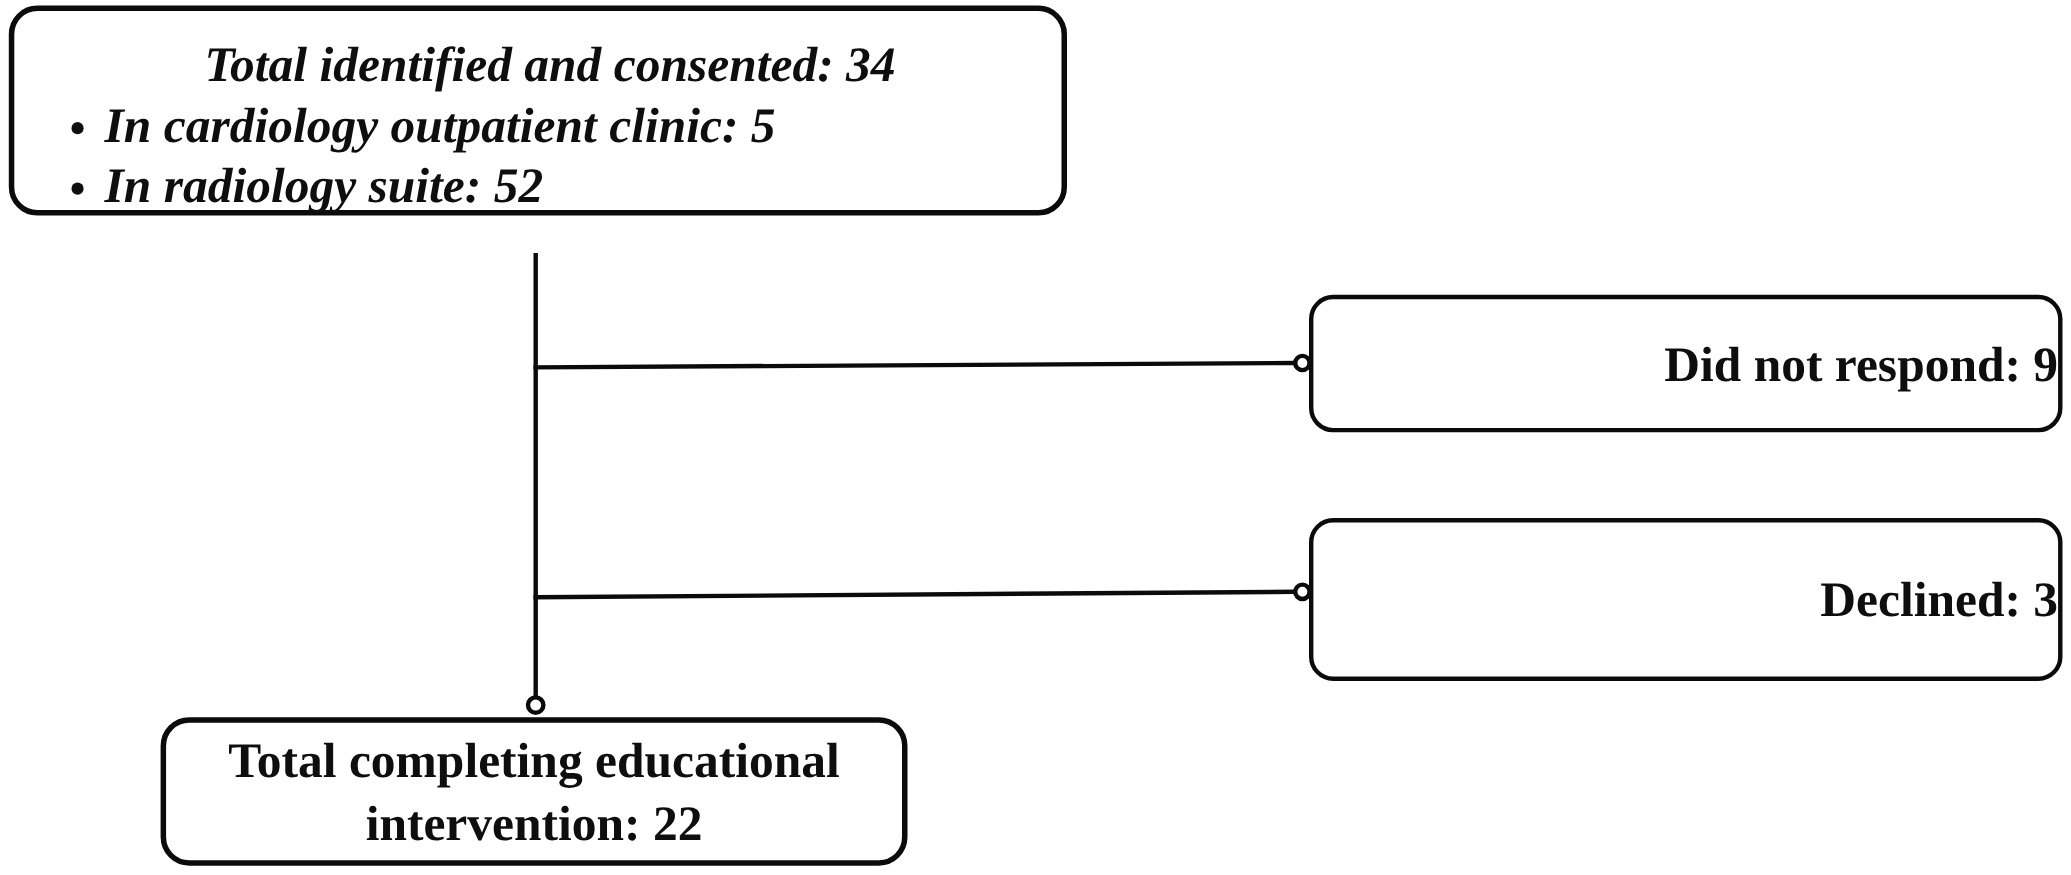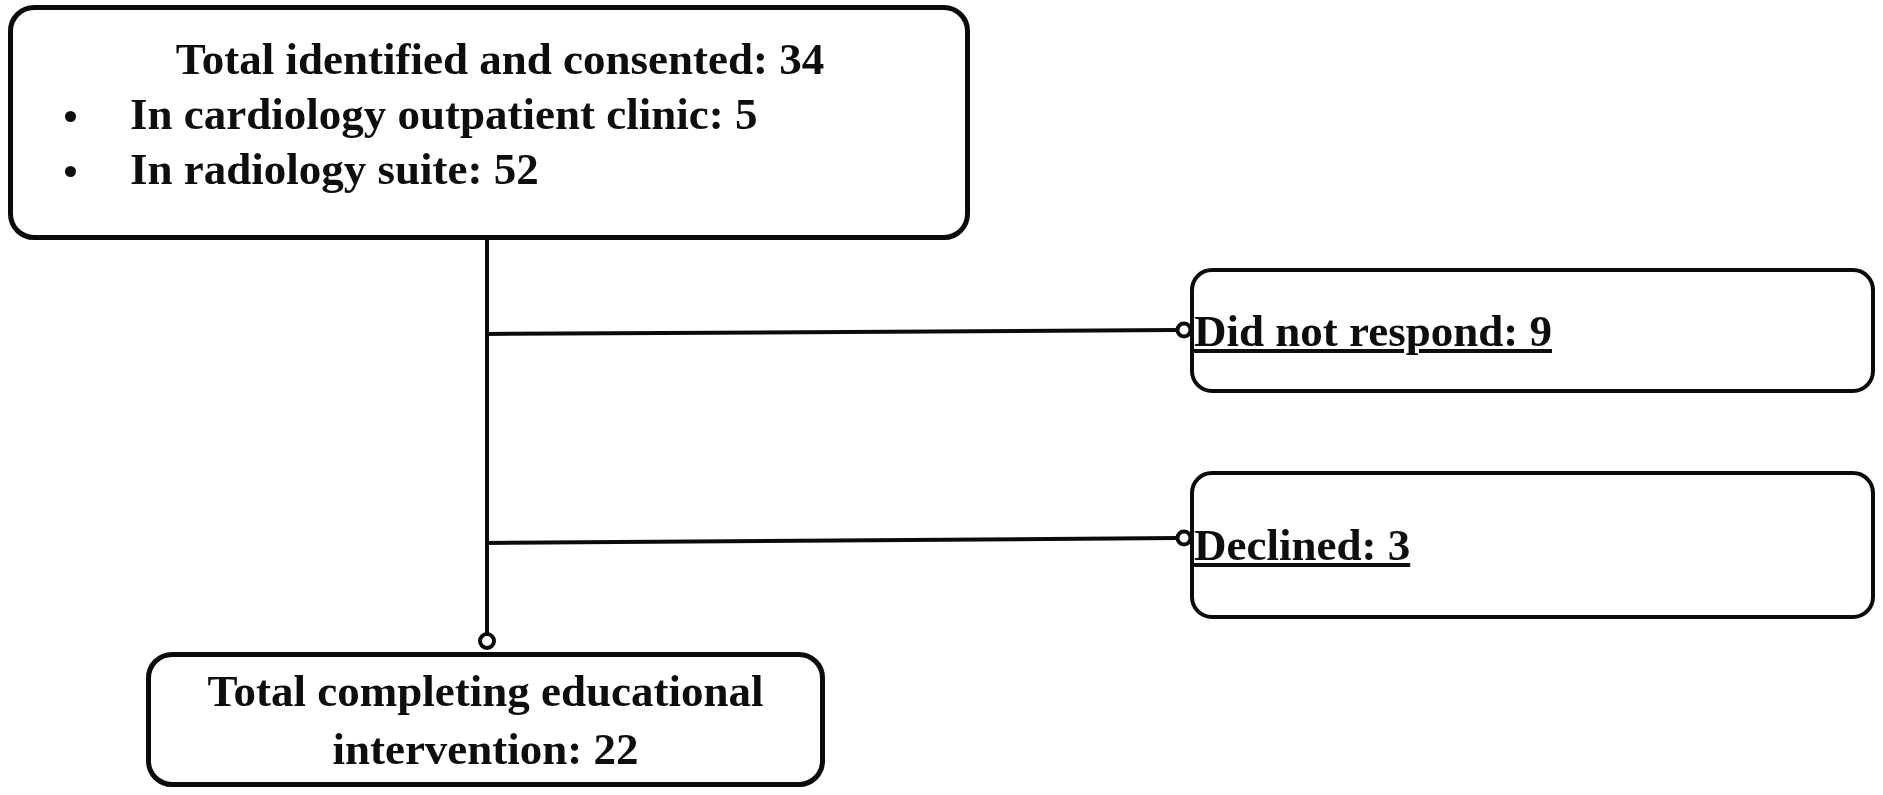--- a/index.html
+++ b/index.html
@@ -24,57 +24,56 @@
     box-sizing: border-box;
     background: #ffffff;
     border: 5px solid #0b0b0b;
     border-radius: 26px;
     color: #0e0e0e;
     font-weight: bold;
     font-size: 45px;
   }
   .box-top {
     left: 8px; top: 5px;
-    width: 962px; height: 235px;
+    width: 962px; height: 191px;
     padding: 22px 30px 0 52px;
+    font-style: italic;
   }
   .box-top .heading {
     text-align: center;
     line-height: 55px;
     margin: 0;
   }
   .bullet-list {
     margin: 0; padding: 0;
     list-style: none;
   }
   .bullet-item {
     display: flex;
     align-items: flex-end;
     line-height: 55px;
-    gap: 35px;
   }
   .bullet-dot {
     width: 11px; height: 11px;
     border-radius: 50%;
     background: #0e0e0e;
     margin-right: 19px;
     flex: 0 0 auto;
     align-self: center;
     margin-top: 4px;
   }
   .box-side {
     left: 1190px;
     width: 685px;
     border-width: 4px;
     border-radius: 22px;
     display: flex;
     align-items: center;
-    justify-content: flex-start;
+    justify-content: flex-end;
     text-align: center;
-    text-decoration: underline;
   }
   .box-dnr { top: 268px; height: 125px; }
   .box-declined { top: 471px; height: 148px; }
   .box-bottom {
     left: 146px; top: 652px;
     width: 679px; height: 135px;
     display: flex;
     align-items: center;
     justify-content: center;
     text-align: center;

